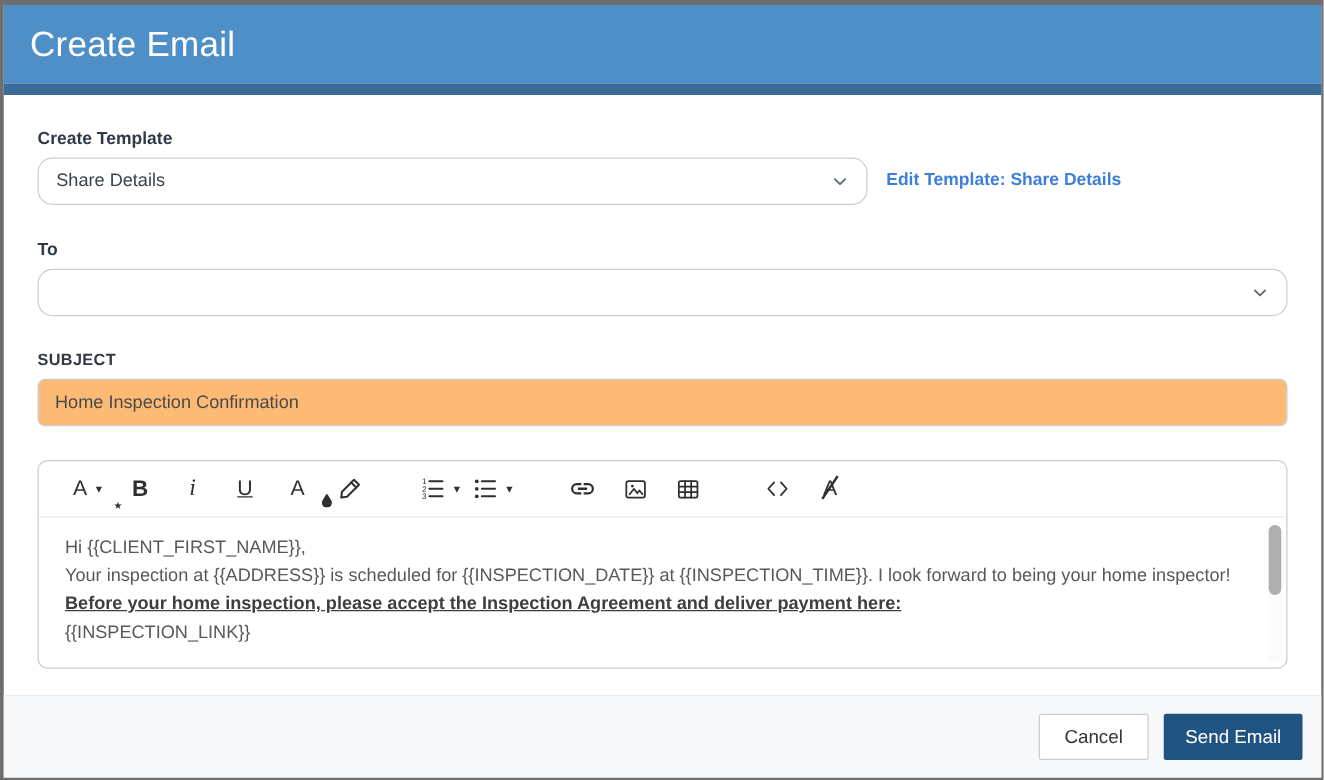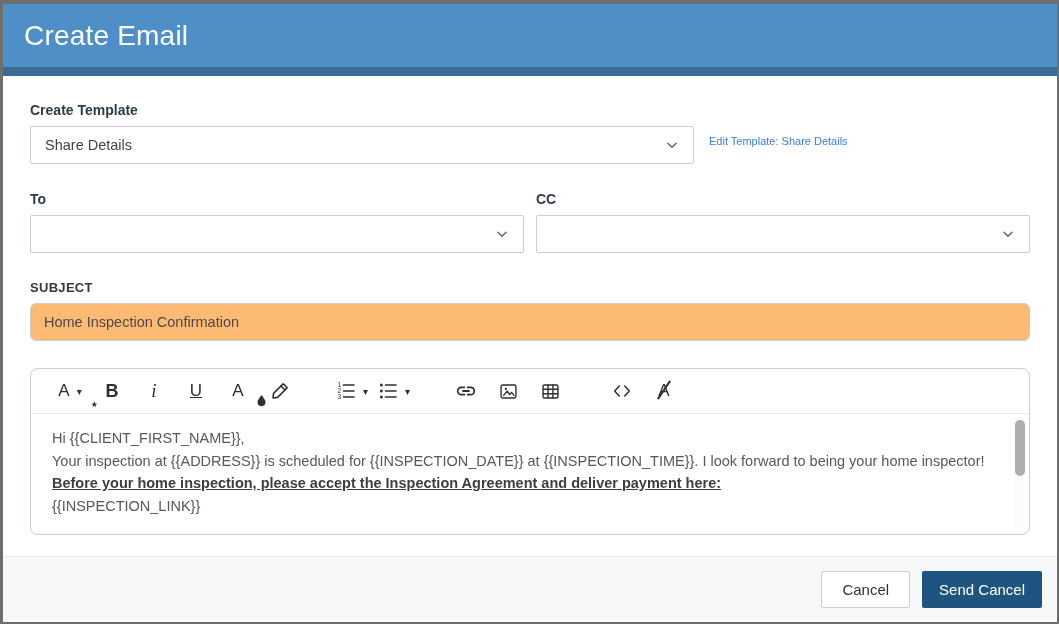--- a/index.html
+++ b/index.html
@@ -25,32 +25,32 @@
   .content { padding: 26px 27px 0 27px; flex: 1 1 auto; }
 
   .field-label {
     display: block; font-size: 14px; font-weight: 700;
     color: var(--label_color, #2e3a47); margin-bottom: 8px;
   }
   .subject-label { font-size: 13px; letter-spacing: .3px; }
 
   .select {
     height: 38px; background: #fff;
-    border: 1px solid var(--border, #c9cdd4); border-radius: 2px;
+    border: 1px solid var(--border, #c9cdd4); border-radius: 12px;
     display: flex; align-items: center; justify-content: space-between;
     padding: 0 14px; cursor: pointer;
   }
   .select .sel-text { font-size: 14.5px; color: #3c434c; }
   .chev { display: flex; align-items: center; }
 
   .template-row { display: flex; align-items: flex-start; }
   .template-select { width: 664px; }
   .edit-link {
-    margin-left: 15px; margin-top: 9px; font-size: 11px;
-    color: var(--link_blue, #3d7edd); text-decoration: none; cursor: pointer;
+    margin-left: 15px; margin-top: 9px; font-size: 14px;
+    color: var(--link_blue, #3d7edd); text-decoration: none; cursor: pointer; font-weight: bold;
   }
 
   .two-col { display: flex; gap: 12px; margin-top: 27px; }
   .col { flex: 1; }
 
   .subject-field { margin-top: 27px; }
   .text-input {
     width: 100%; height: 38px; border: 1px solid var(--border, #c9cdd4);
     border-radius: 6px; padding: 0 13px; font-size: 14.5px; color: #4a4a4a;
     font-family: "Liberation Sans", sans-serif; background: #fdba74;
@@ -141,31 +141,20 @@
         <label class="field-label">To</label>
         <div class="select">
           <span class="sel-text"></span>
           <span class="chev">
             <svg width="14" height="14" viewBox="0 0 24 24">
                 <polyline points="5 9 12 16 19 9" fill="none" stroke="#5b6470" stroke-width="2.4" stroke-linecap="round" stroke-linejoin="round"></polyline>
               </svg>
           </span>
         </div>
       </div>
-      <div class="col">
-        <label class="field-label">CC</label>
-        <div class="select">
-          <span class="sel-text"></span>
-          <span class="chev">
-            <svg width="14" height="14" viewBox="0 0 24 24">
-                <polyline points="5 9 12 16 19 9" fill="none" stroke="#5b6470" stroke-width="2.4" stroke-linecap="round" stroke-linejoin="round"></polyline>
-              </svg>
-          </span>
-        </div>
-      </div>
     </div>
 
     <div class="subject-field">
       <label class="field-label subject-label">SUBJECT</label>
       <input class="text-input" type="text" value="Home Inspection Confirmation" style="">
     </div>
 
     <div class="editor">
       <div class="toolbar">
 
@@ -270,16 +259,16 @@
         <div class="scroll-track">
           <div class="scroll-thumb"></div>
         </div>
       </div>
     </div>
 
   </div>
 
   <div class="footer">
     <button class="btn btn-cancel">Cancel</button>
-    <button class="btn btn-send">Send Cancel</button>
+    <button class="btn btn-send">Send Email</button>
   </div>
 
 </div>
 
 </body></html>

